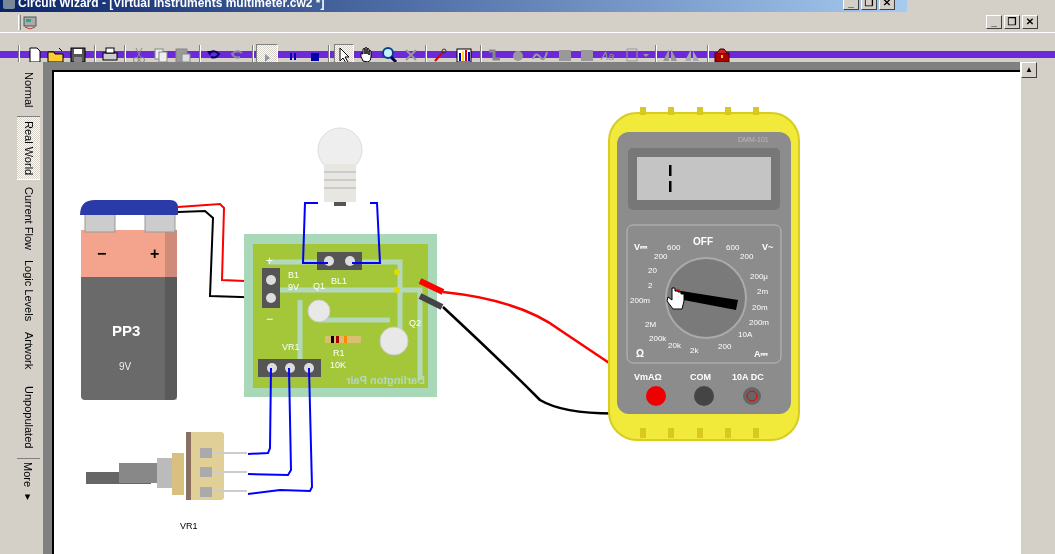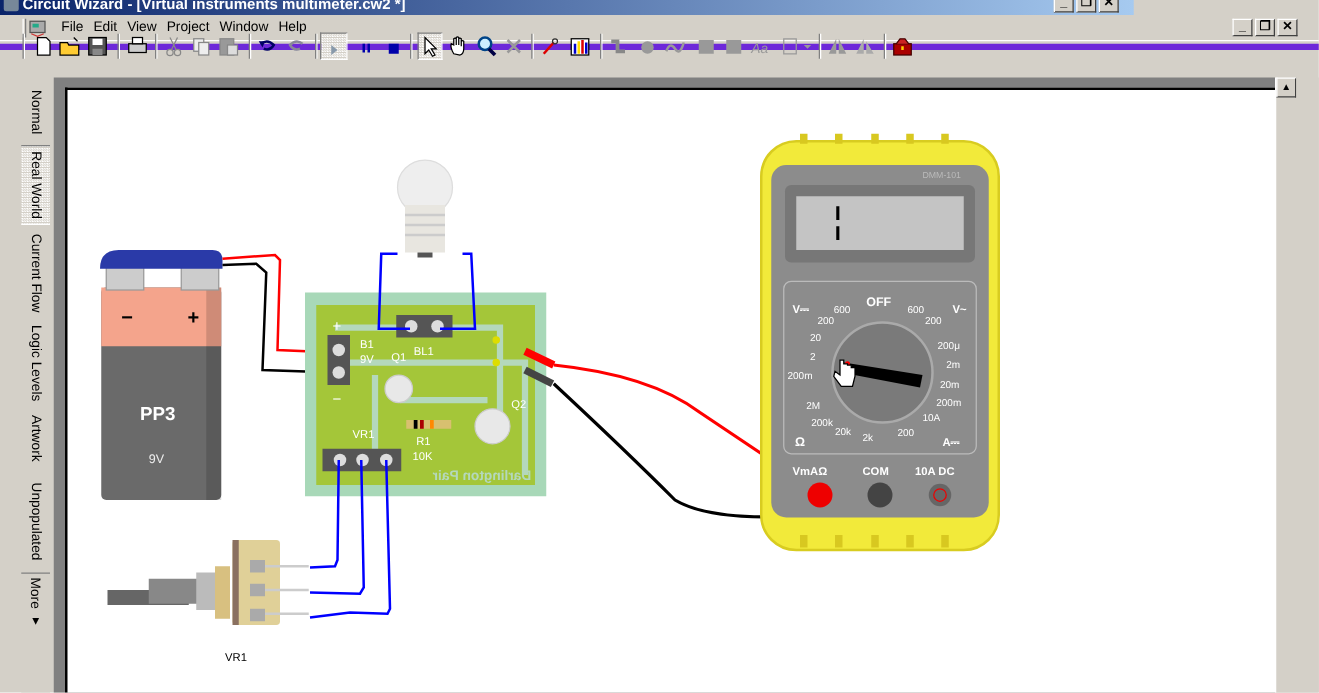--- a/index.html
+++ b/index.html
@@ -8,21 +8,21 @@
 .titlebar .t{position:absolute;left:18px;top:-4px;white-space:nowrap}
 .titlebar .ico{position:absolute;left:3px;top:-3px;width:12px;height:12px;background:#789;border-radius:2px}
 .wbtns{position:absolute;right:12px;top:-4px;display:flex;gap:2px}
 .wbtn{width:16px;height:14px;background:#d4d0c8;border:1px solid;border-color:#fff #404040 #404040 #fff;font-size:10px;line-height:12px;text-align:center;color:#000;font-weight:bold}
 .menubar{position:absolute;left:0;top:12px;width:1055px;height:21px;border-bottom:1px solid #fff}
 .menubar .appico{position:absolute;left:22px;top:2px;width:16px;height:16px}
 .menubar .grip{position:absolute;left:18px;top:3px;width:3px;height:15px;border-left:1px solid #fff;border-right:1px solid #808080}
 .menus{position:absolute;left:45px;top:4px;display:flex}
 .menu{padding:0 4px;font-size:11px;color:#000;cursor:default}
 .mdibtns{position:absolute;right:17px;top:3px;display:flex;gap:2px}
-.toolbar{position:absolute;left:0;top:24px;width:1055px;height:16px;border-bottom:5px solid #6d28d9}
+.toolbar{position:absolute;left:0;top:42px;width:1055px;height:16px;border-bottom:7px solid #6d28d9}
 .tb{position:absolute;top:3px;width:20px;height:20px;display:flex;align-items:center;justify-content:center;font-size:14px}
 .sep{position:absolute;top:3px;width:2px;height:20px;border-left:1px solid #808080;border-right:1px solid #fff}
 .sidetabs{position:absolute;left:17px;top:62px;width:23px;height:492px;background:#d4d0c8}
 .stab{position:absolute;left:0;width:23px;display:flex;align-items:center;justify-content:center}
 .stab span{writing-mode:vertical-rl;font-size:11px;color:#000;white-space:nowrap}
 .stab.active{background:repeating-conic-gradient(#fff 0 25%,#d4d0c8 0 50%) 0 0/2px 2px;border-top:1px solid #808080;border-bottom:1px solid #fff}
 .canvasframe{position:absolute;left:43px;top:62px;width:977px;height:492px;background:#808080}
 .canvas{position:absolute;left:52px;top:70px;width:968px;height:484px;background:#fff;border-left:2px solid #000;border-top:2px solid #000;overflow:hidden}
 .vscroll{position:absolute;left:1020px;top:62px;width:17px;height:492px;background:#d4d0c8;border-left:1px solid #fff}
 .vscroll .up{position:absolute;left:0;top:0;width:16px;height:16px;border:1px solid;border-color:#fff #404040 #404040 #fff;font-size:8px;text-align:center;line-height:14px}
@@ -42,28 +42,20 @@
   </div>
 </div>
 
 <div class="menubar">
   <div class="grip"></div>
   <svg class="appico" viewBox="0 0 16 16">
     <rect x="2" y="3" width="12" height="9" fill="#aaa" stroke="#555"></rect>
     <rect x="4" y="5" width="5" height="3" fill="#2a8"></rect>
     <path d="M3 13 L8 15 L13 13" stroke="#c33" fill="none"></path>
   </svg>
-  <div class="menus">
-    <span class="menu">File</span>
-    <span class="menu">Edit</span>
-    <span class="menu">View</span>
-    <span class="menu">Project</span>
-    <span class="menu">Window</span>
-    <span class="menu">Help</span>
-  </div>
   <div class="mdibtns">
     <div class="wbtn">_</div>
     <div class="wbtn">❐</div>
     <div class="wbtn">✕</div>
   </div>
 </div>
 
 <div class="toolbar">
   <div class="sep" style="left:18px"></div>
   <svg class="tb" style="left:25px" viewBox="0 0 20 20">

